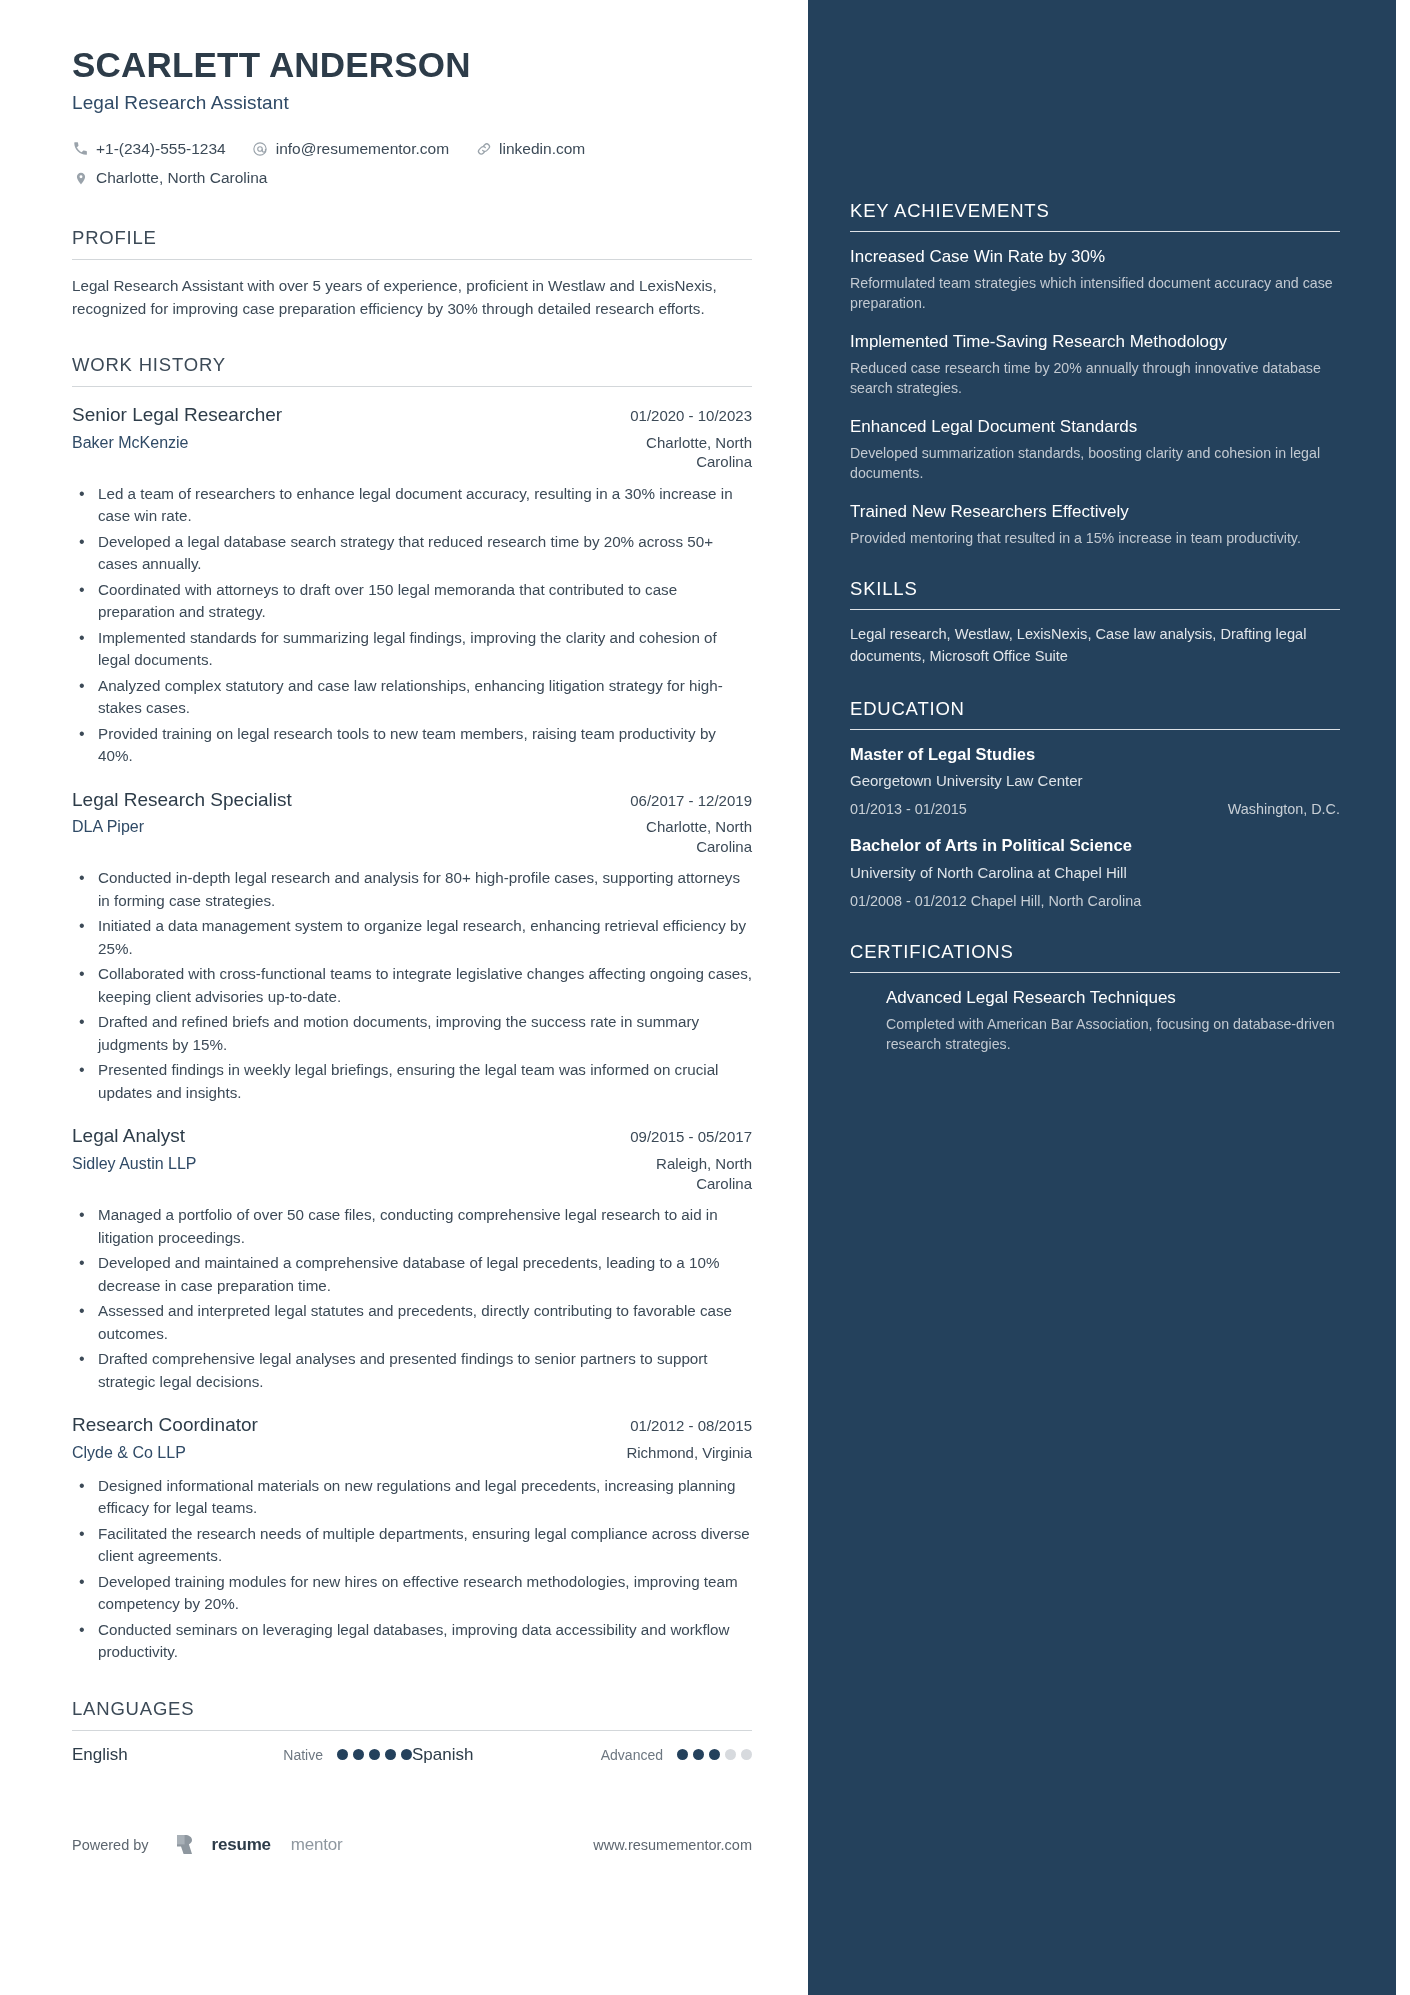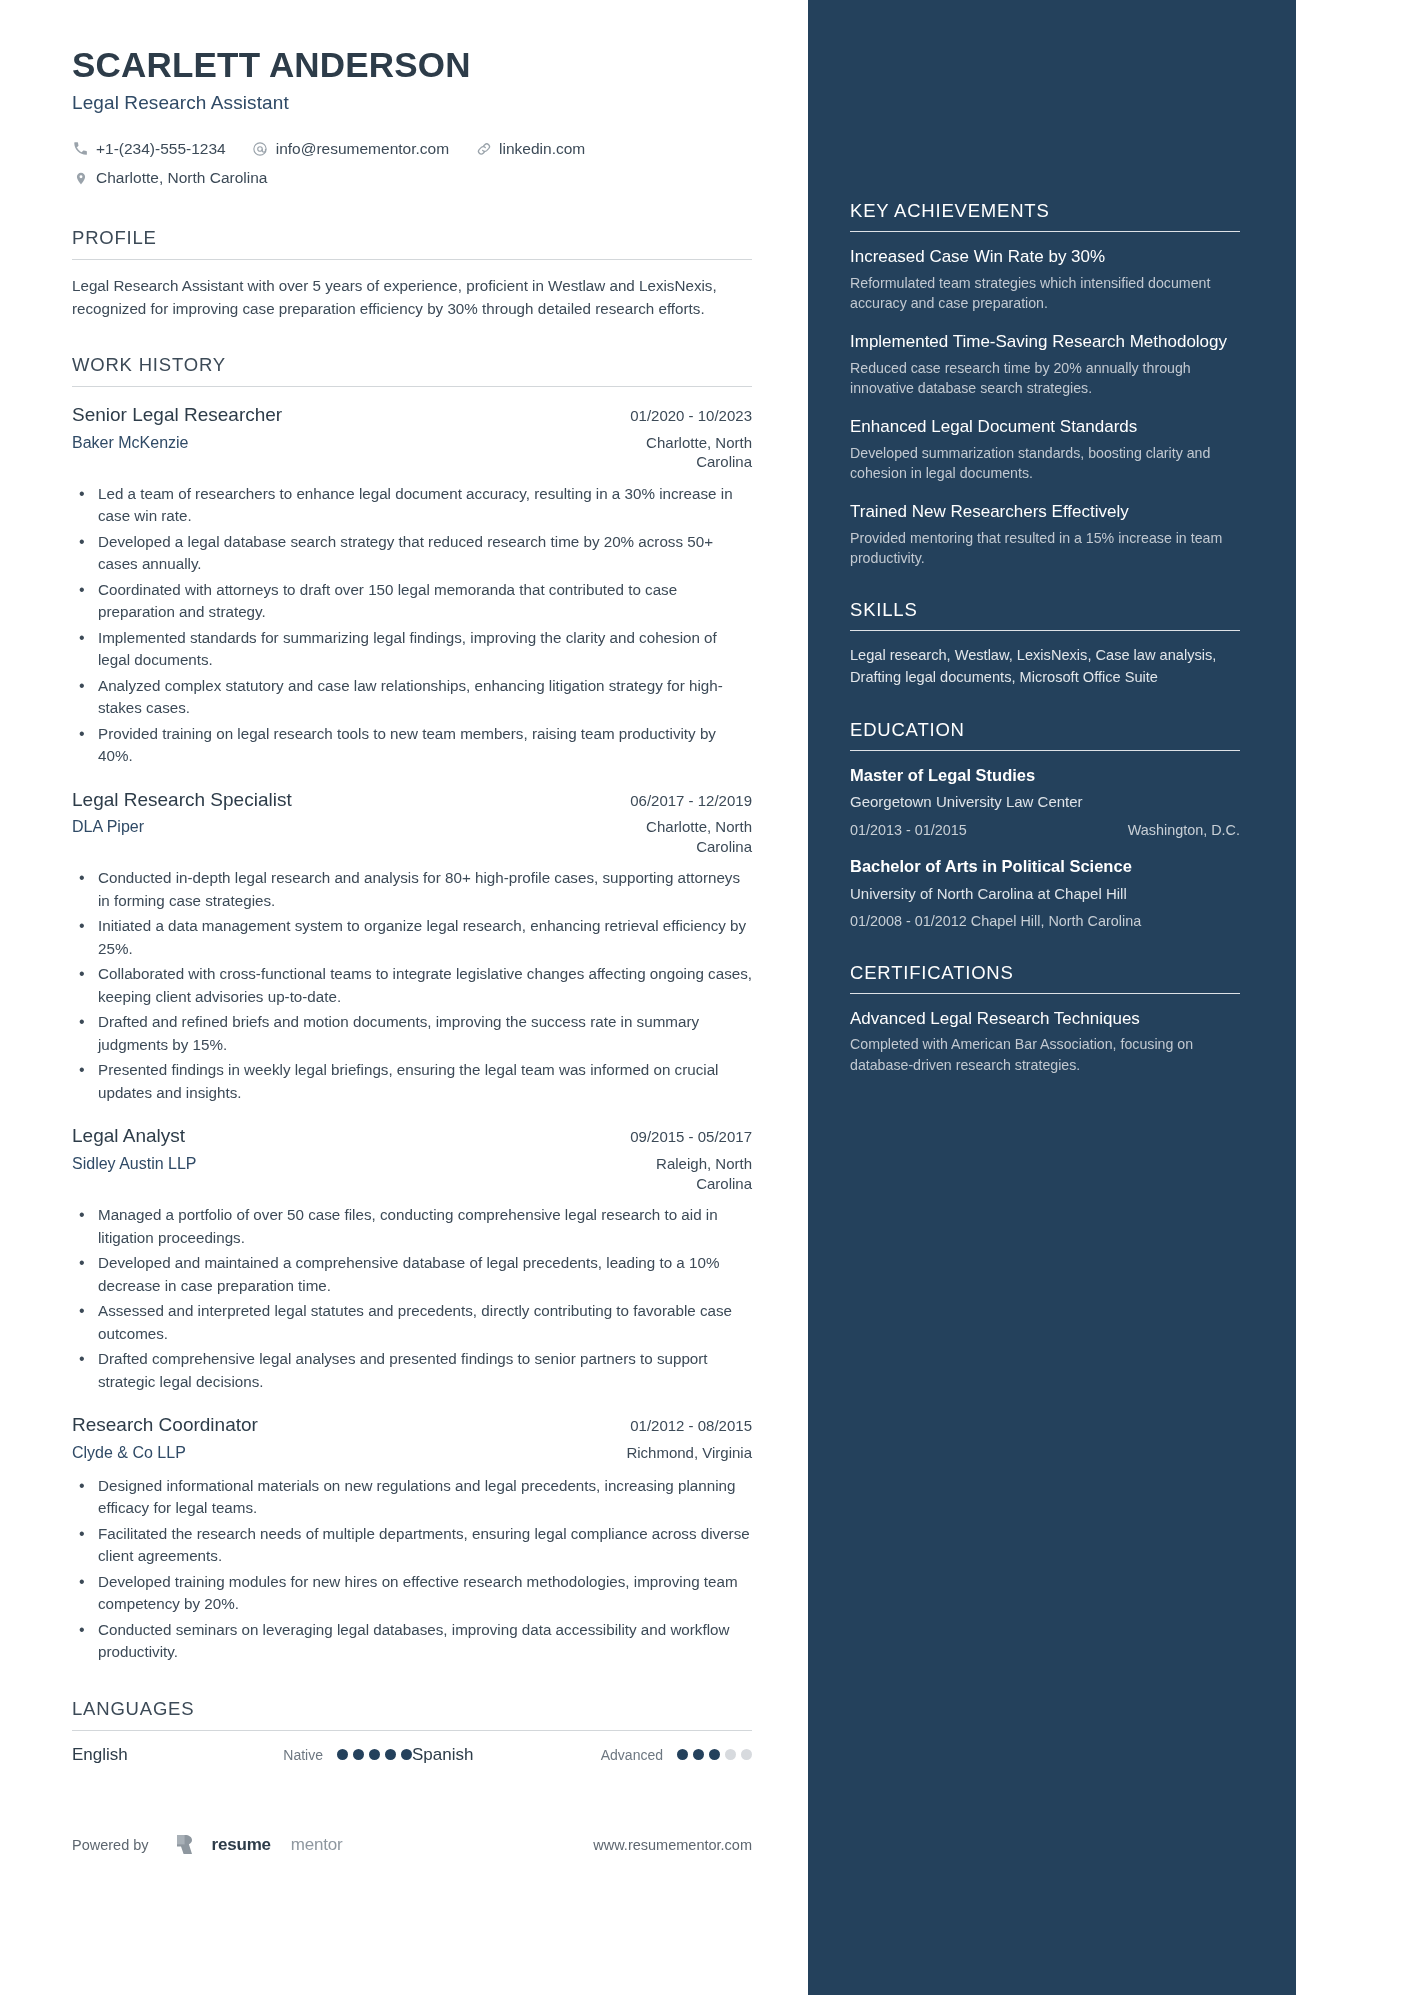--- a/index.html
+++ b/index.html
@@ -198,21 +198,21 @@
     width: 15px; height: 19px;
     display:inline-block;
     position: relative;
     flex: none;
   }
   .logo-strong { font-weight: bold; color: #2d3c49; letter-spacing: -0.2px; }
   .logo-light { color: #8e979f; letter-spacing: -0.2px; }
 
   
   .sidebar {
-    width: 488px;
+    width: 588px;
     background: #24415c;
     color: #ffffff;
     padding: 200px 56px 40px 42px;
   }
   .s-sec { margin-bottom: 30px; }
   .s-title {
     font-size: 18.5px;
     letter-spacing: 0.8px;
     font-weight: 400;
     color: #ffffff;
@@ -256,21 +256,21 @@
     margin-bottom: 8px;
   }
   .edu-meta {
     display: flex;
     justify-content: space-between;
     font-size: 14.4px;
     color: #c8cfd6;
     line-height: 1.4;
   }
   .edu-meta.stack { display: block; }
-  .cert { margin-bottom: 18px; }
+  .cert { margin-bottom: 18px; margin-left: 36px; }
   .cert-title {
     font-size: 17px;
     color: #ffffff;
     line-height: 1.28;
     margin-bottom: 5px;
   }
   .cert-desc {
     font-size: 14.2px;
     line-height: 1.45;
     color: #c2c9d1;

